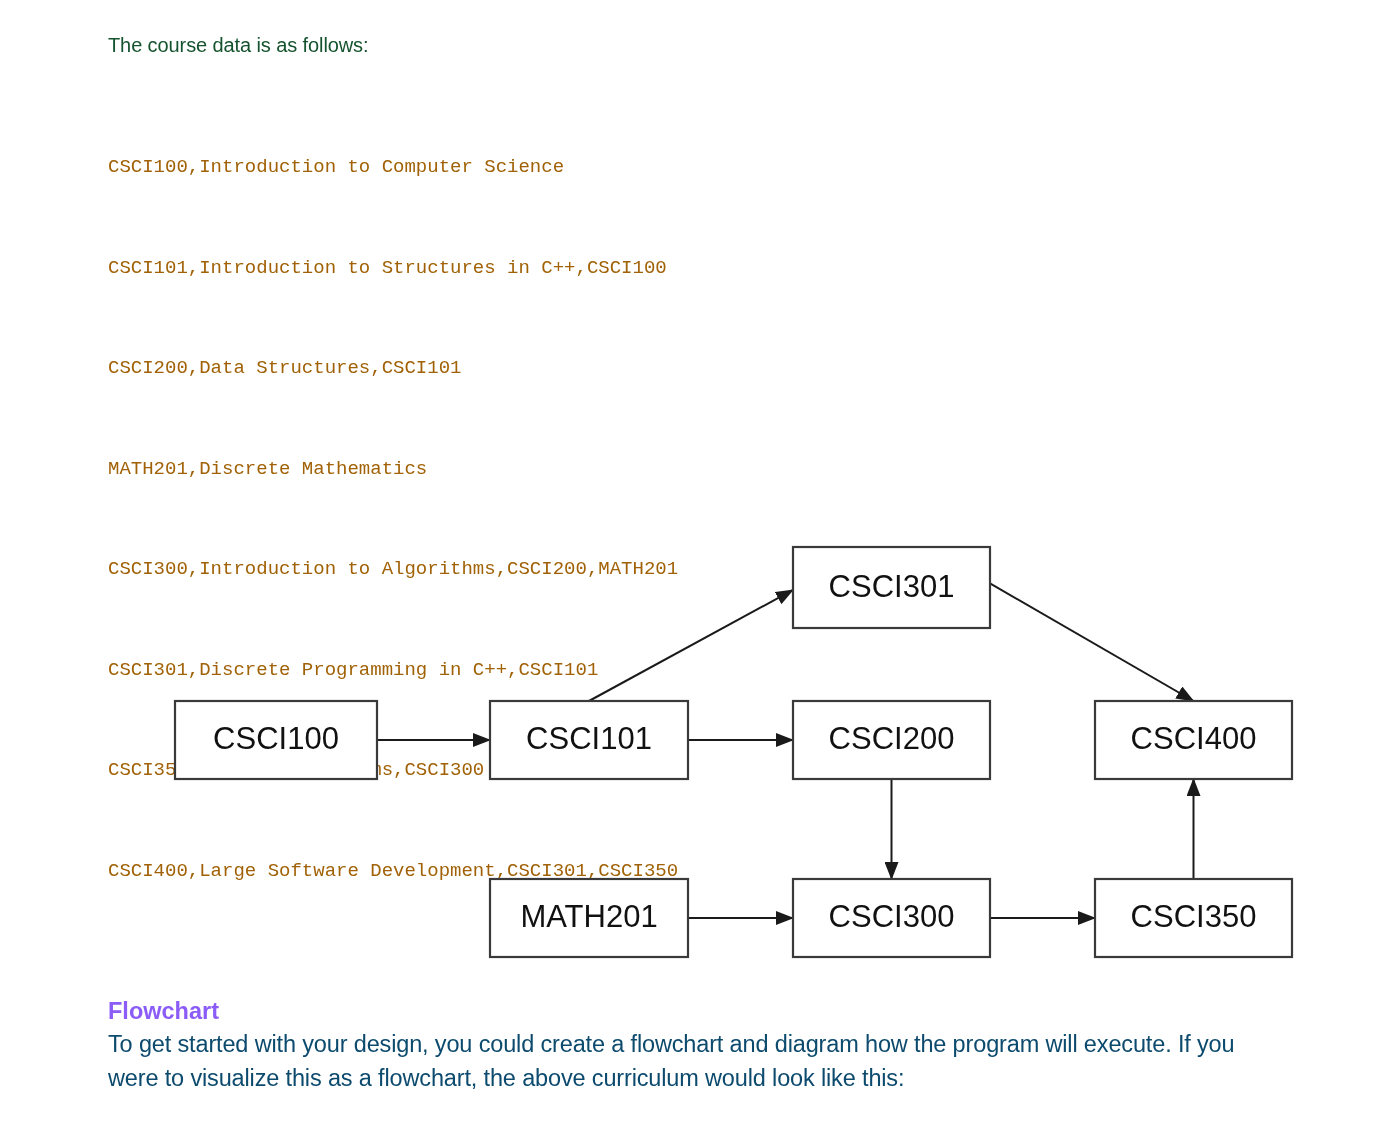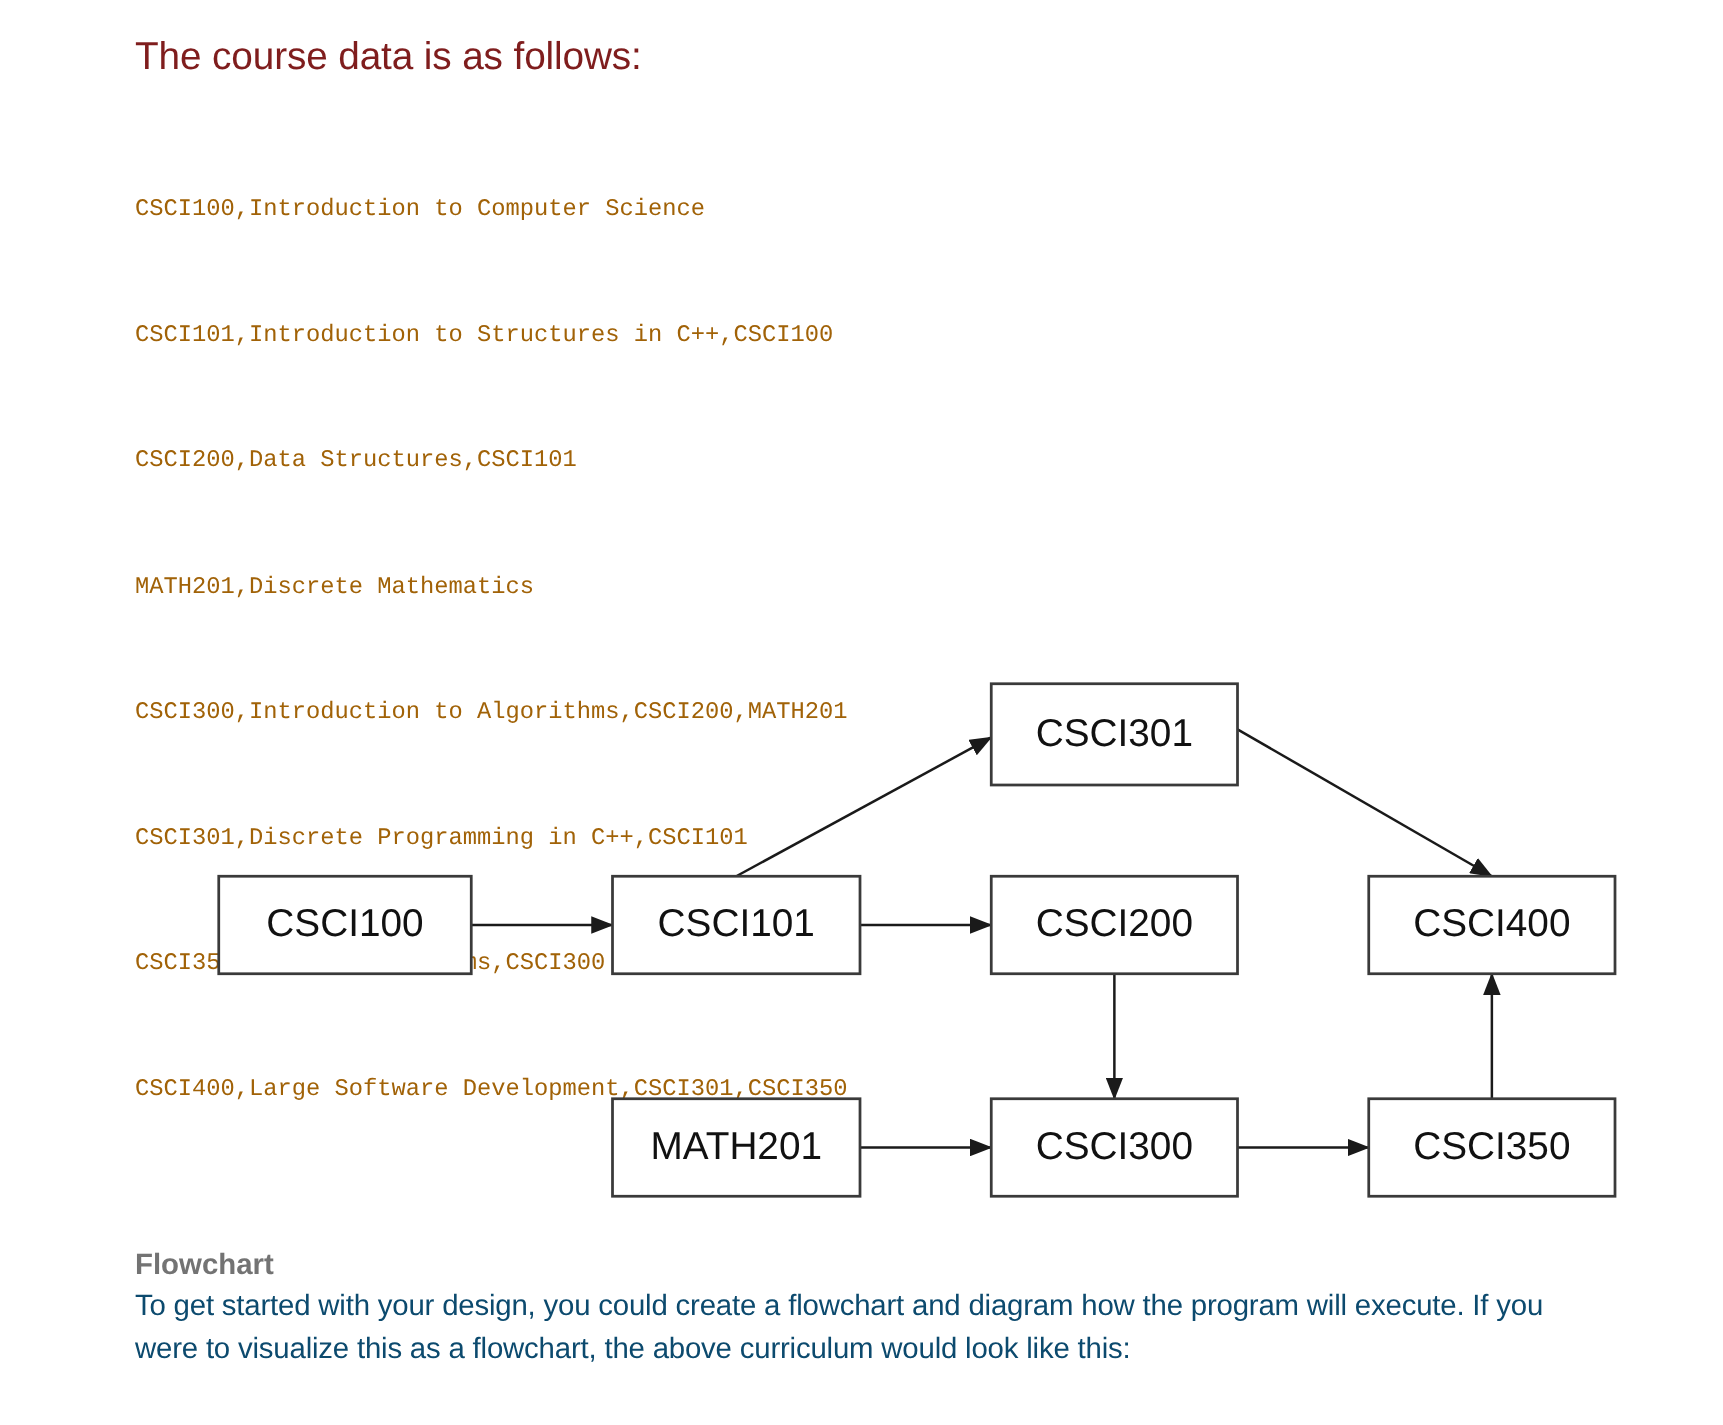--- a/index.html
+++ b/index.html
@@ -20,23 +20,23 @@
   
   .doc {
     position: absolute;
     left: 108px;
     top: 28px;
     width: 1200px;
   }
 
   .intro-line {
     font-family: "Liberation Sans", sans-serif;
-    font-size: 31px;
+    font-size: 20px;
     line-height: 34px;
-    color: #7f1d1d;
+    color: #14532d;
     letter-spacing: -0.1px;
   }
 
   .code-block {
     margin-top: 22px;
     font-family: "Liberation Mono", "DejaVu Sans Mono", monospace;
     font-size: 19px;
     line-height: 33.5px;
     color: #a16207;
     white-space: pre;
@@ -46,21 +46,21 @@
     white-space: pre;
     font-family: "Liberation Mono", "DejaVu Sans Mono", monospace;
   }
 
   .section-heading {
     margin-top: 40px;
     font-family: "Liberation Sans", sans-serif;
     font-size: 23.5px;
     font-weight: bold;
     line-height: 32px;
-    color: #737373;
+    color: #8b5cf6;
   }
 
   .para {
     font-family: "Liberation Sans", sans-serif;
     font-size: 23.5px;
     line-height: 34px;
     color: #0c4a6e;
     width: 1165px;
     letter-spacing: -0.15px;
   }

